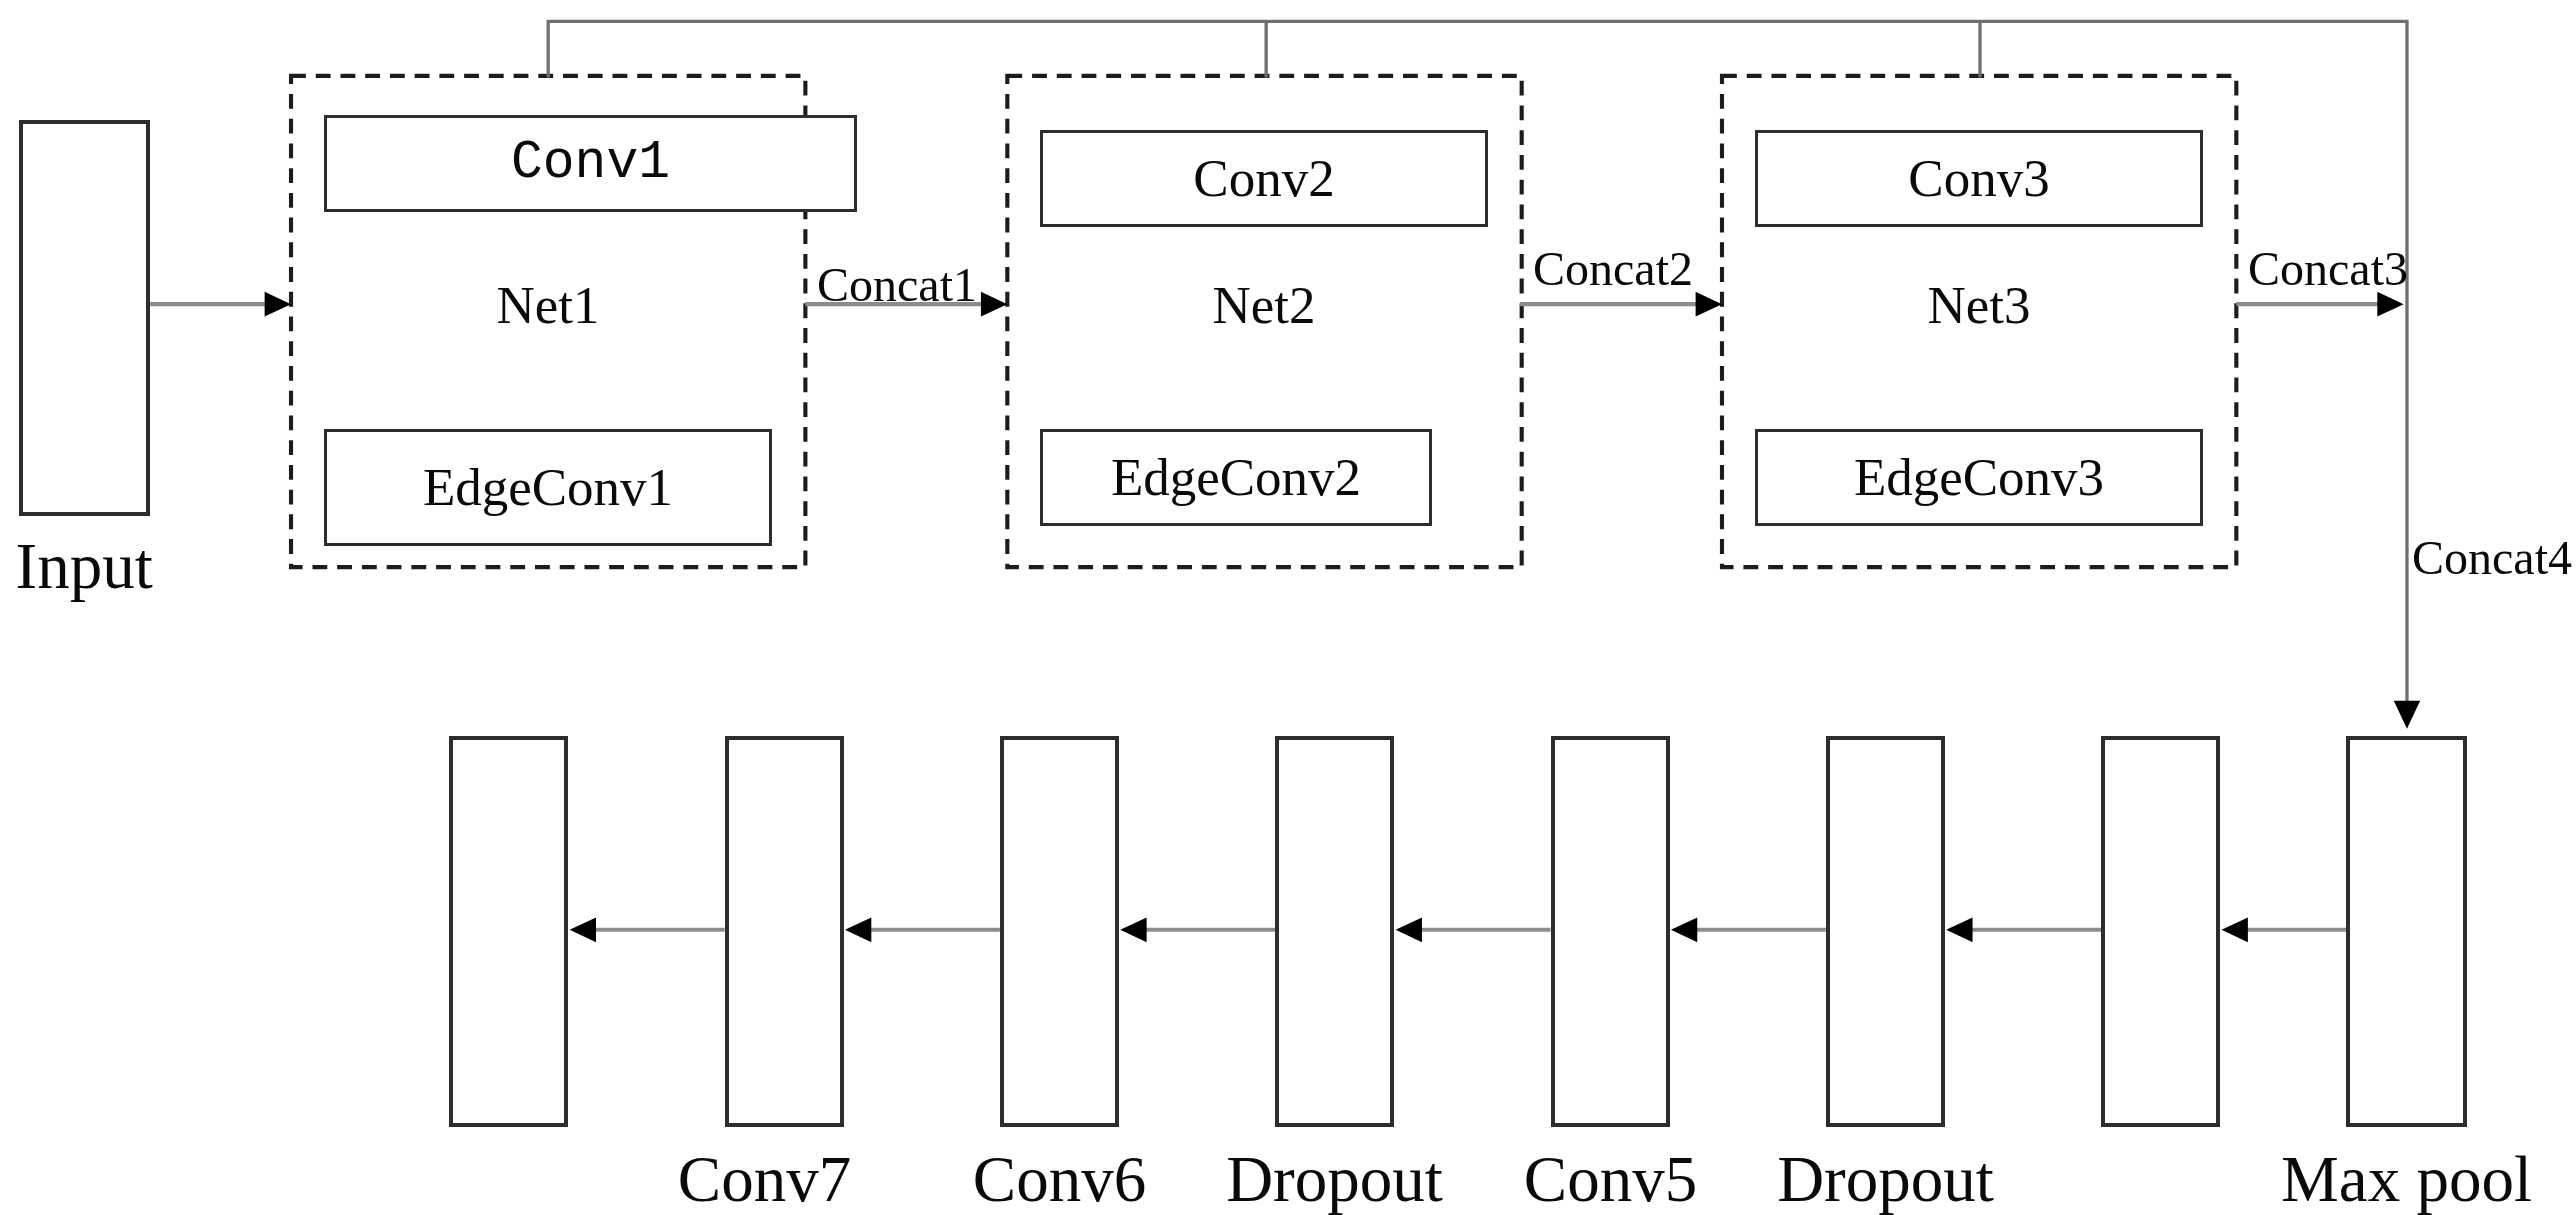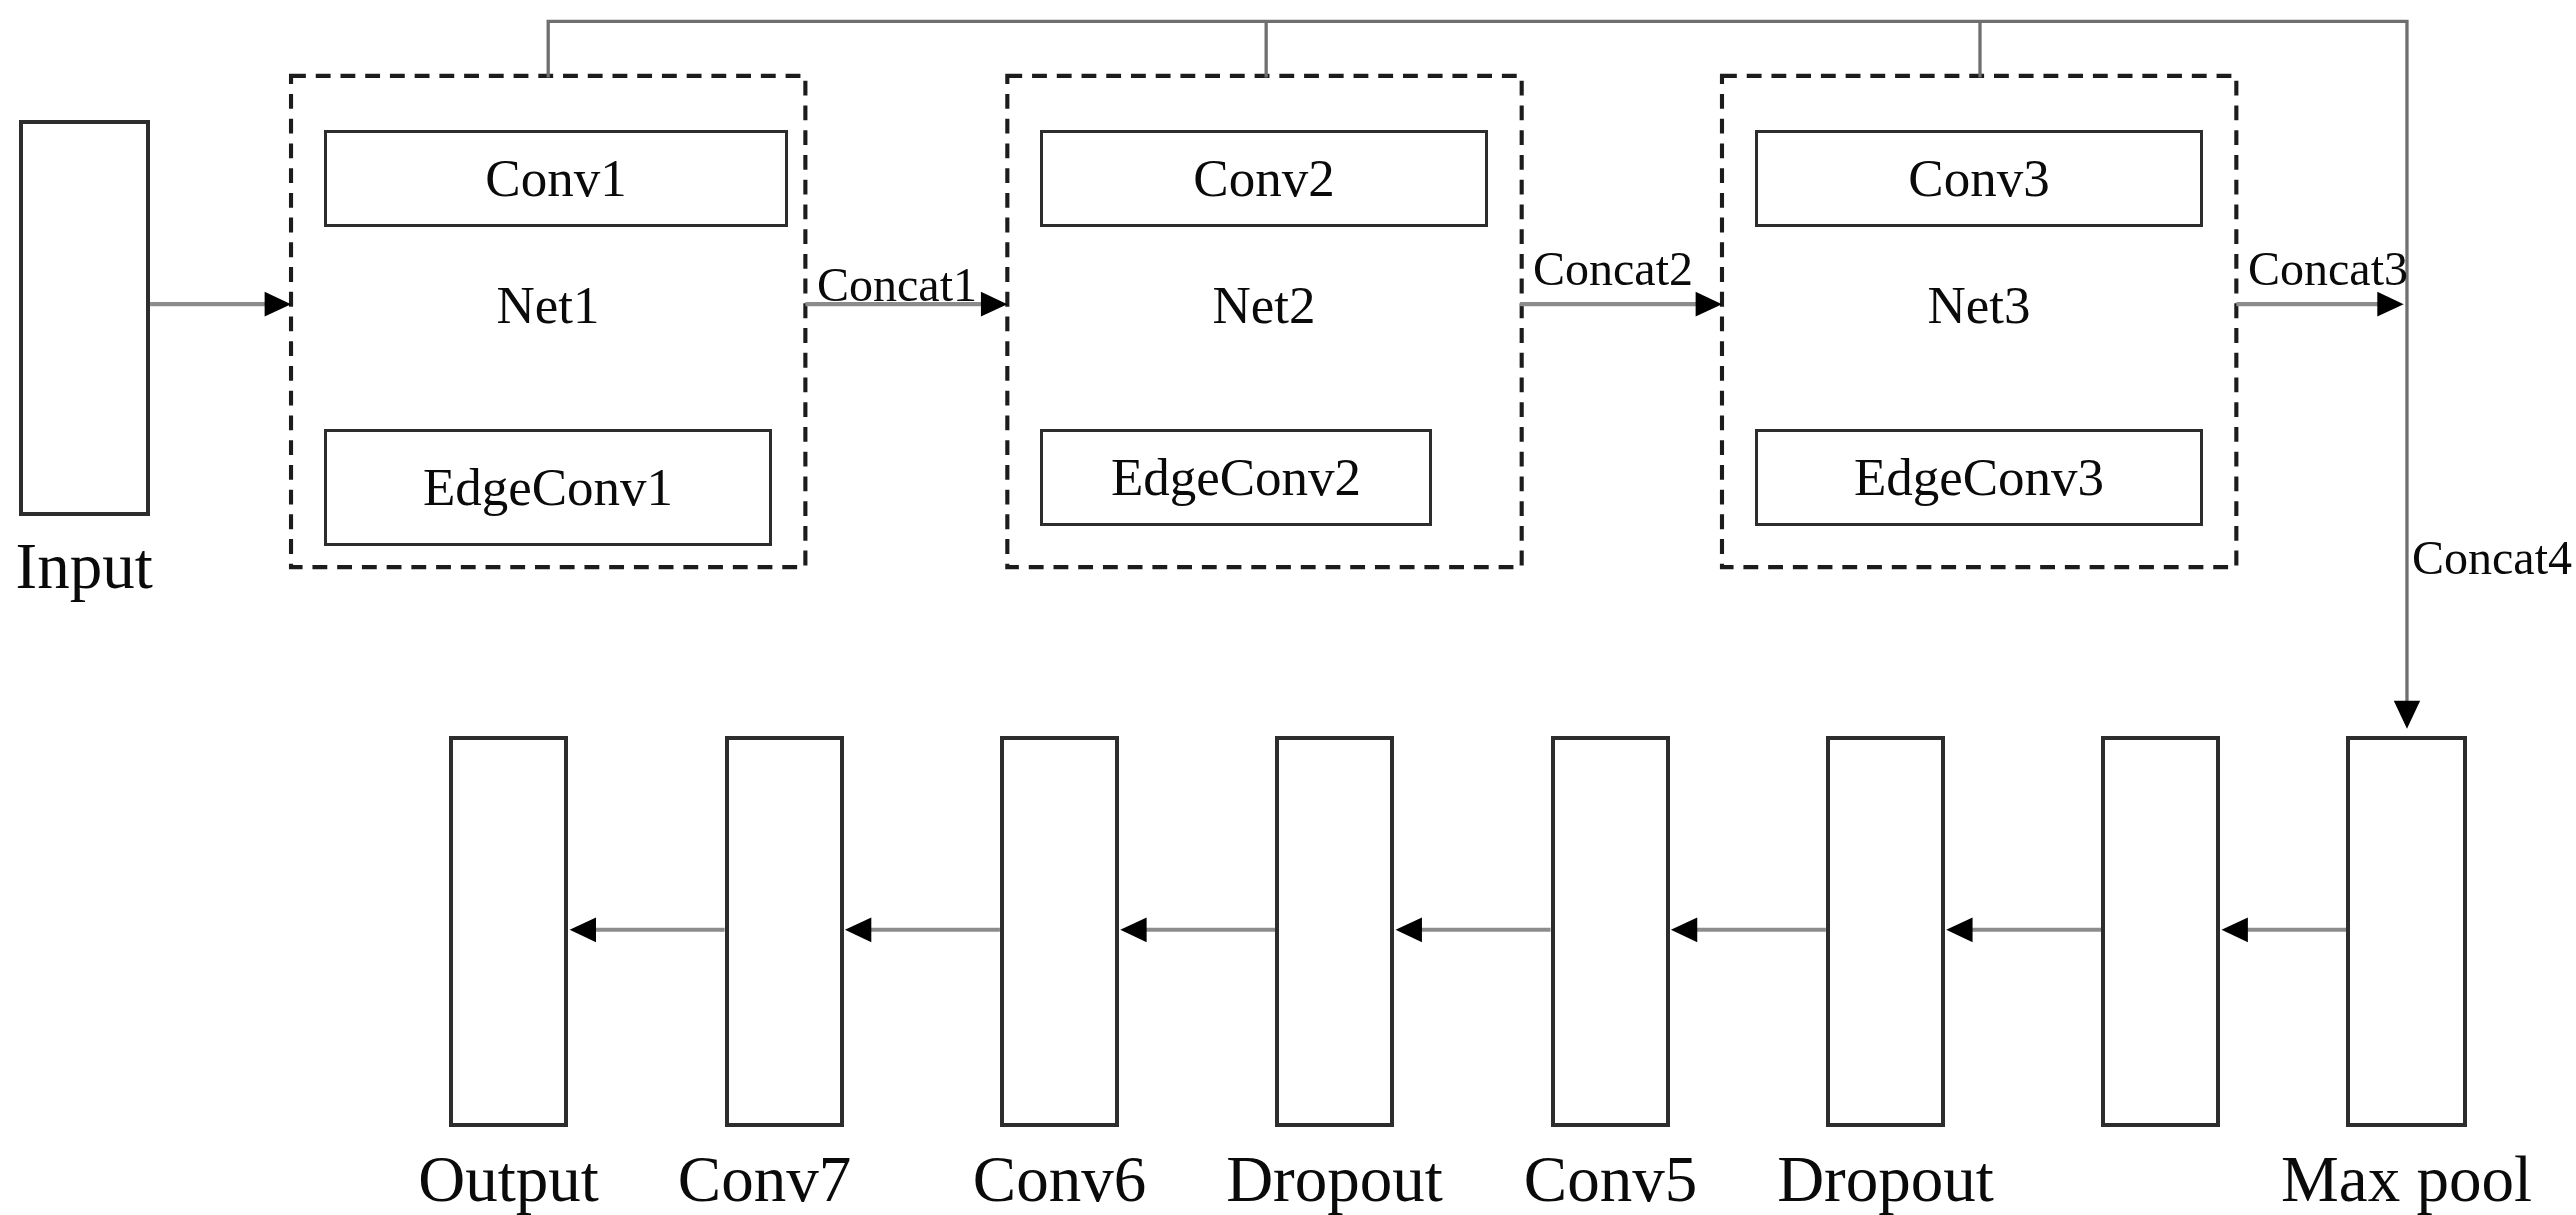--- a/index.html
+++ b/index.html
@@ -109,21 +109,21 @@
       <polygon points="1693,1128 1725,1113 1725,1143"></polygon>
       <polygon points="2027,1128 2059,1113 2059,1143"></polygon>
       <polygon points="2361,1128 2393,1113 2393,1143"></polygon>
       <polygon points="2695,1128 2727,1113 2727,1143"></polygon>
     </g>
   </svg>
 
   <div class="box tall-box" style="left:19px; top:120px; width:131px; height:396px;"></div>
   <div class="caption-label" style="left:1.6px; top:534px; width:165px;">Input</div>
 
-  <div class="box inner-box" style="left:324px; top:130px; width:464px; height:97px;">
+  <div class="box inner-box" style="left:324px; top:115px; width:533px; height:97px;font-family:Liberation Mono, monospace;">
     <span>Conv1</span>
   </div>
   <div class="net-label" style="left:291px; top:272px;">Net1</div>
   <div class="box inner-box" style="left:324px; top:429px; width:448px; height:117px;">
     <span>EdgeConv1</span>
   </div>
   <div class="concat-label" style="left:817px; top:258px;">Concat1</div>
 
   <div class="box inner-box" style="left:1040px; top:130px; width:448px; height:97px;">
     <span>Conv2</span>
@@ -147,21 +147,20 @@
 
   <div class="box tall-box" style="left:449px;  top:736px; width:119px; height:391px;"></div>
   <div class="box tall-box" style="left:725px;  top:736px; width:119px; height:391px;"></div>
   <div class="box tall-box" style="left:1000px; top:736px; width:119px; height:391px;"></div>
   <div class="box tall-box" style="left:1275px; top:736px; width:119px; height:391px;"></div>
   <div class="box tall-box" style="left:1551px; top:736px; width:119px; height:391px;"></div>
   <div class="box tall-box" style="left:1826px; top:736px; width:119px; height:391px;"></div>
   <div class="box tall-box" style="left:2101px; top:736px; width:119px; height:391px;"></div>
   <div class="box tall-box" style="left:2346px; top:736px; width:121px; height:391px;"></div>
 
-  <div class="caption-label" style="left:360px;  top:1147px; width:297px;">Output</div>
   <div class="caption-label" style="left:616px;  top:1147px; width:297px;">Conv7</div>
   <div class="caption-label" style="left:911px; top:1147px; width:297px;">Conv6</div>
   <div class="caption-label" style="left:1186px; top:1147px; width:297px;">Dropout</div>
   <div class="caption-label" style="left:1462px; top:1147px; width:297px;">Conv5</div>
   <div class="caption-label" style="left:1737px; top:1147px; width:297px;">Dropout</div>
   <div class="caption-label" style="left:2258px; top:1147px; width:297px;">Max pool</div>
 
 </div>
 
 

